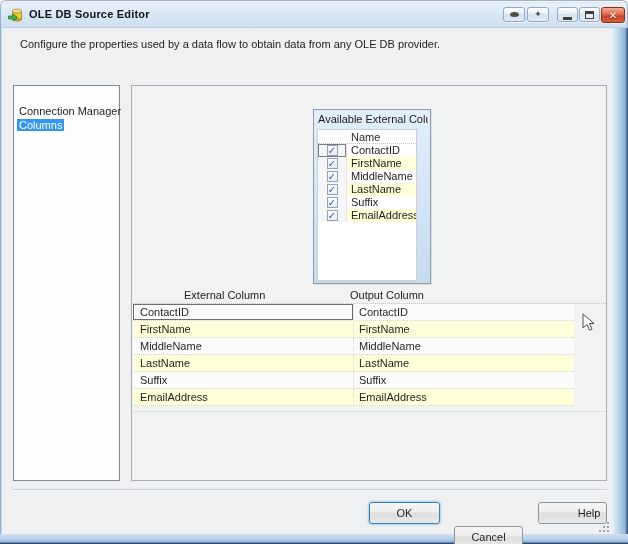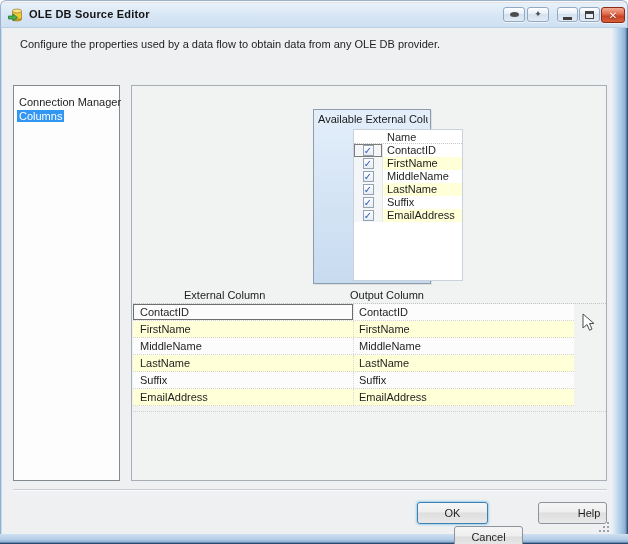--- a/index.html
+++ b/index.html
@@ -45,40 +45,40 @@
   }
   .glyph-oval{width:9px;height:5px;background:#4d4d4d;border-radius:50%;}
   .glyph-blob{color:#4e4e4e;font-size:9px;line-height:9px;}
   .glyph-min{width:9px;height:3px;background:#3f3f3f;margin-top:7px;}
   .glyph-max{width:9px;height:8px;border:1px solid #3f3f3f;box-shadow:inset 0 2px 0 #3f3f3f;background:#e8eef5;}
 
   
   #desc{position:absolute;left:18px;top:10px;color:#1e1e1e;text-align:center;}
   #sidebar{
     position:absolute;left:11px;top:57px;width:107px;height:396px;
-    background:#fdfdfd;border:1px solid #838990;padding-top:9px;
+    background:#fdfdfd;border:1px solid #838990;padding-top:18px;
   }
   .sbitem{height:14px;line-height:14px;padding-left:3px;white-space:nowrap;}
   .sbitem span{padding:0 2px;}
   .sbitem.sel span{background:#3296f3;color:#ffffff;}
 
   #mainpanel{
     position:absolute;left:129px;top:57px;width:476px;height:396px;
     background:#f1f2f2;border:1px solid #a7aeb6;
   }
 
   
   #avbox{
     position:absolute;left:181px;top:23px;width:118px;height:175px;
     background:linear-gradient(#e3eefa,#c7dbf0);
     border:1px solid #8f9cab;box-shadow:1px 1px 0 rgba(0,0,0,.08);
   }
   #avtitle{position:absolute;left:4px;top:2px;right:2px;height:15px;line-height:15px;
     white-space:nowrap;overflow:hidden;color:#1b1b1b;}
-  #avlist{position:absolute;left:3px;top:19px;width:110px;height:152px;background:#ffffff;border:1px solid #c9d2dc;margin-left:36px;}
+  #avlist{position:absolute;left:3px;top:19px;width:100px;height:152px;background:#ffffff;border:1px solid #c9d2dc;}
   #avhead{height:14px;line-height:14px;padding-left:33px;border-bottom:1px dotted #c6c6c6;background:#ffffff;color:#2a2a2a;}
   .avrow{display:flex;height:13px;}
   .cbcell{width:29px;display:flex;align-items:center;justify-content:center;background:#f5f6f7;border-right:1px solid #e4e6e9;}
   .cbcell.focus{box-shadow:inset 0 0 0 1px #7d7d7d;}
   .ncell{flex:1;line-height:13px;padding-left:4px;background:#ffffff;white-space:nowrap;overflow:hidden;}
   .ncell.y{background:#ffffd8;}
   .cb{width:11px;height:11px;border:1px solid #93a2b4;background:linear-gradient(#ffffff,#e7ecf2);
       display:flex;align-items:center;justify-content:center;}
   .chk{font-style:normal;color:#2d5bb9;font-size:10px;line-height:9px;margin-top:-1px;font-weight:bold;}
 
@@ -95,21 +95,21 @@
   .tcell.focuscell{box-shadow:inset 0 0 0 1px #6e6e6e;background:#fcfcfc;}
   #ttail{position:absolute;left:1px;top:322px;width:473px;height:4px;border-bottom:1px dotted #cfcfcf;}
 
   
   #sep{position:absolute;left:11px;top:461px;width:594px;height:2px;border-top:1px solid #c8cdd3;border-bottom:1px solid #fbfcfd;}
   .btn{
     position:absolute;top:474px;height:22px;border:1px solid #8e939b;border-radius:3px;
     background:linear-gradient(#f6f6f6,#eeeeee 45%,#dedede 50%,#e9e9e9);
     display:flex;align-items:center;justify-content:center;color:#1f1f1f;cursor:default;
   }
-  #btn-ok{left:367px;width:71px;border-color:#3c7fb1;box-shadow:0 0 2px 1px #a0d0ec;margin-left:48px;}
+  #btn-ok{left:367px;width:71px;border-color:#3c7fb1;box-shadow:0 0 2px 1px #a0d0ec;}
   #btn-cancel{left:452px;width:69px;margin-top:24px;}
   #btn-help{left:536px;width:69px;padding-left:33px;}
   #grip{position:absolute;left:597px;top:494px;width:12px;height:12px;}
   #grip i{position:absolute;left:0;top:8px;width:2px;height:2px;background:#98a2ab;
     box-shadow:4px -4px #98a2ab,8px -8px #98a2ab,4px 0 #98a2ab,8px -4px #98a2ab,8px 0 #98a2ab;}
   #cursor{position:absolute;left:582px;top:313px;pointer-events:none;}
 </style>
 </head>
 <body>
 

